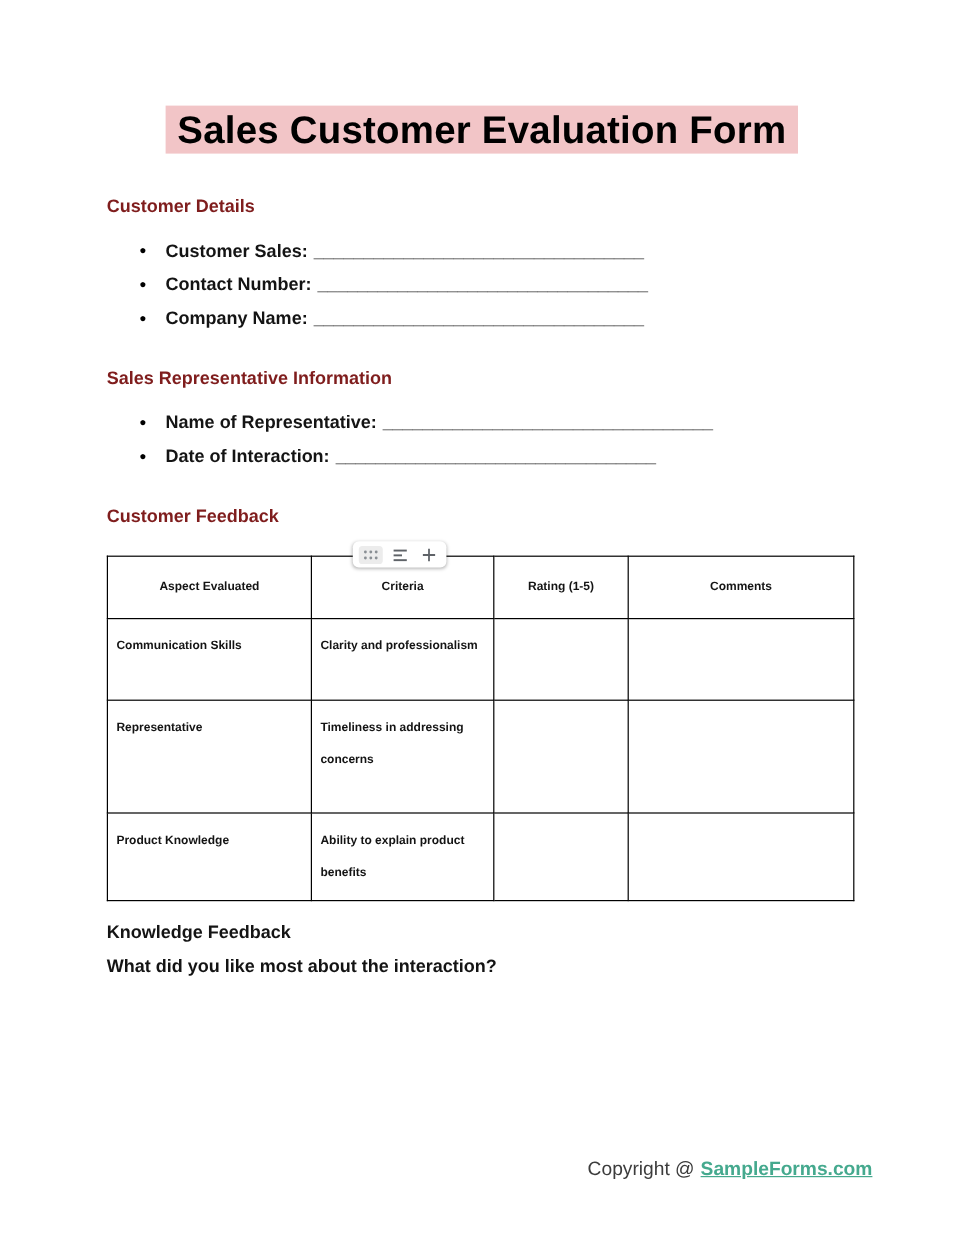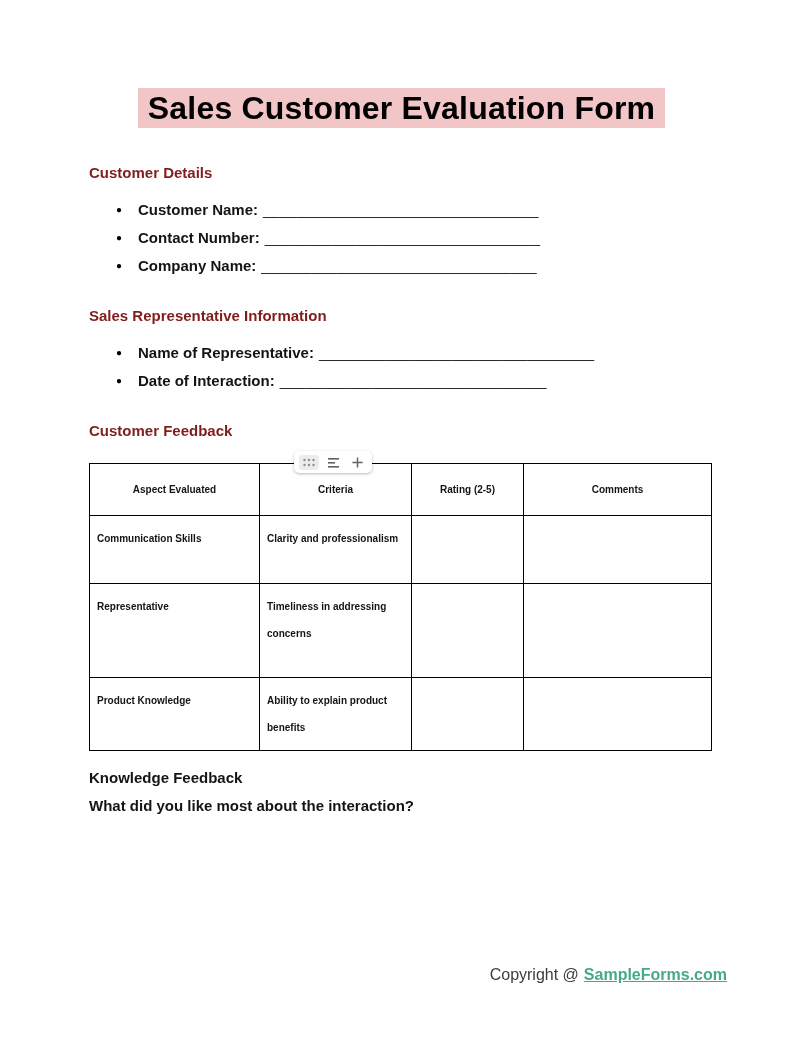--- a/index.html
+++ b/index.html
@@ -43,21 +43,21 @@
   }
   .bullet {
     position: absolute;
     left: 27px;
     top: 0;
     font-size: 10px;
     line-height: 28px;
     color: #000;
   }
   .label { font-weight: 700; margin-right: 5px; color: #141414; }
-  .blank { font-weight: 400; color: #1a1a1a; letter-spacing: 0; }
+  .blank { font-weight: 700; color: #1a1a1a; letter-spacing: 0; }
 
   .table-wrap { position: relative; margin-top: 24px; width: 622px; }
   table.eval {
     border-collapse: collapse;
     table-layout: fixed;
     width: 622px;
   }
   table.eval th, table.eval td {
     border: 1px solid #000000;
     font-size: 10px;
@@ -139,21 +139,21 @@
   <div class="title-wrap">
     <span class="highlight">Sales Customer Evaluation Form</span>
   </div>
 
   <div class="content">
 
     <h2 class="section first">Customer Details</h2>
     <ul class="fields">
       <li>
         <span class="bullet">●</span>
-        <span class="label">Customer Name:</span><span class="blank">_________________________________</span>
+        <span class="label">Customer Sales:</span><span class="blank">_________________________________</span>
       </li>
       <li>
         <span class="bullet">●</span>
         <span class="label">Contact Number:</span><span class="blank">_________________________________</span>
       </li>
       <li>
         <span class="bullet">●</span>
         <span class="label">Company Name:</span><span class="blank">_________________________________</span>
       </li>
     </ul>
@@ -203,21 +203,21 @@
         <colgroup>
           <col style="width:170px">
             <col style="width:152px">
             <col style="width:112px">
             <col style="width:188px">
         </colgroup>
         <thead>
           <tr>
             <th>Aspect Evaluated</th>
             <th>Criteria</th>
-            <th>Rating (2-5)</th>
+            <th>Rating (1-5)</th>
             <th>Comments</th>
           </tr>
         </thead>
         <tbody>
           <tr class="r0">
             <td>Communication Skills</td>
             <td>Clarity and professionalism</td>
             <td></td>
             <td></td>
           </tr>

